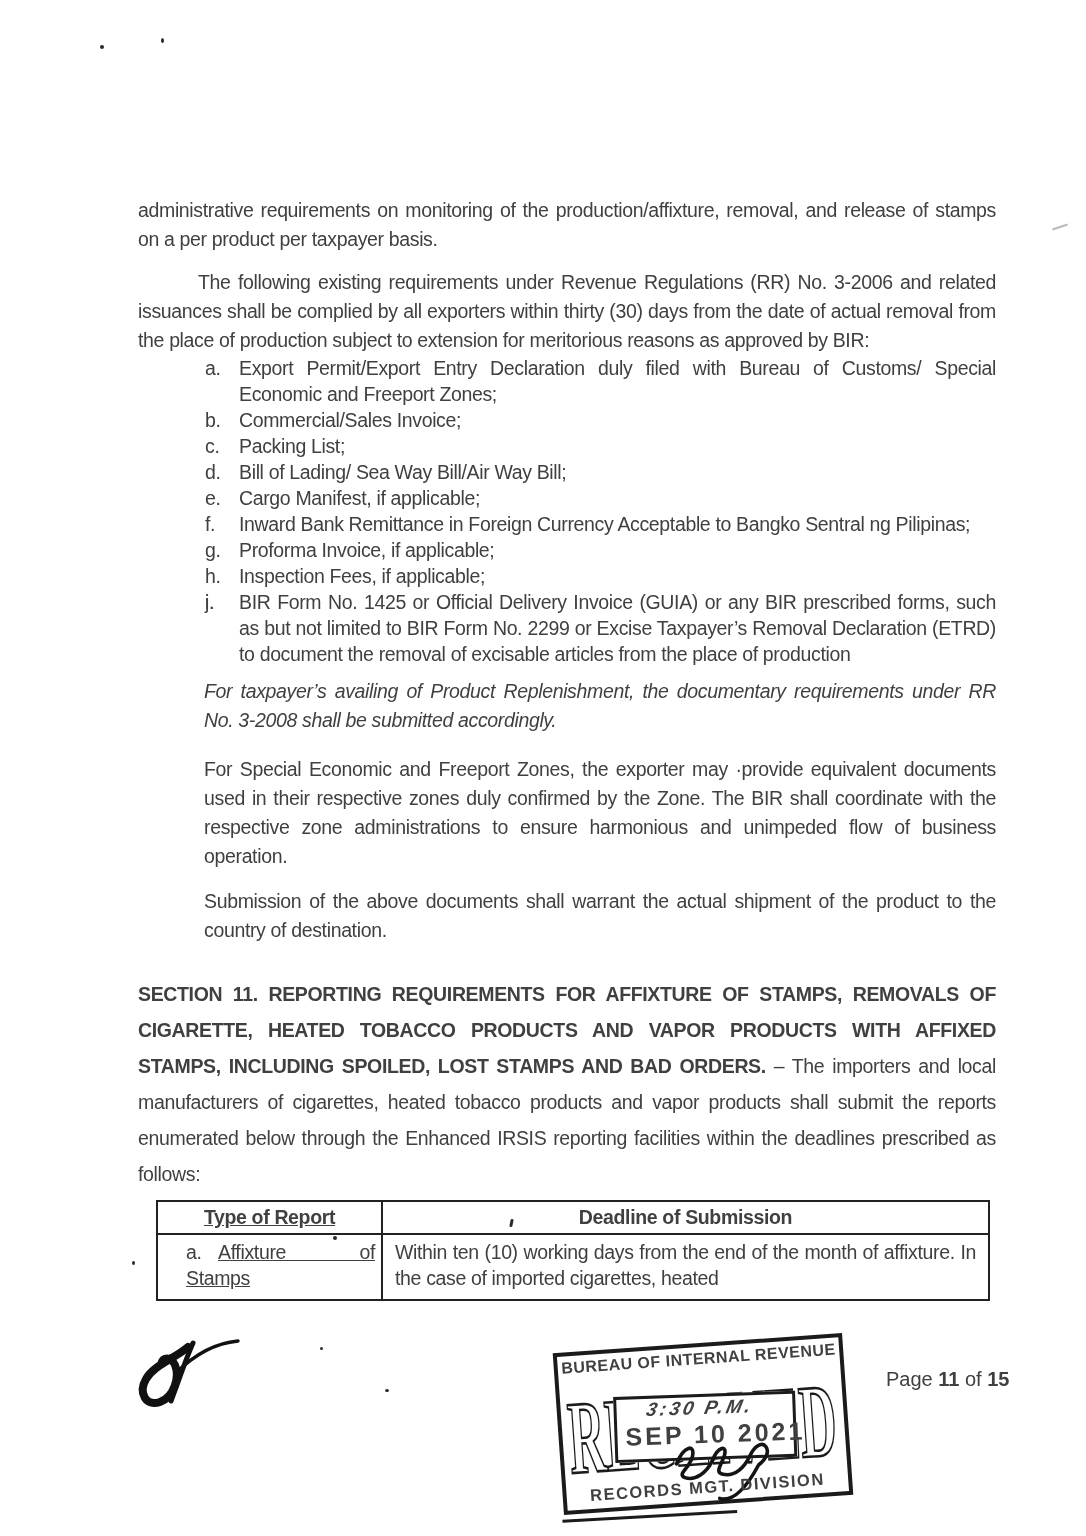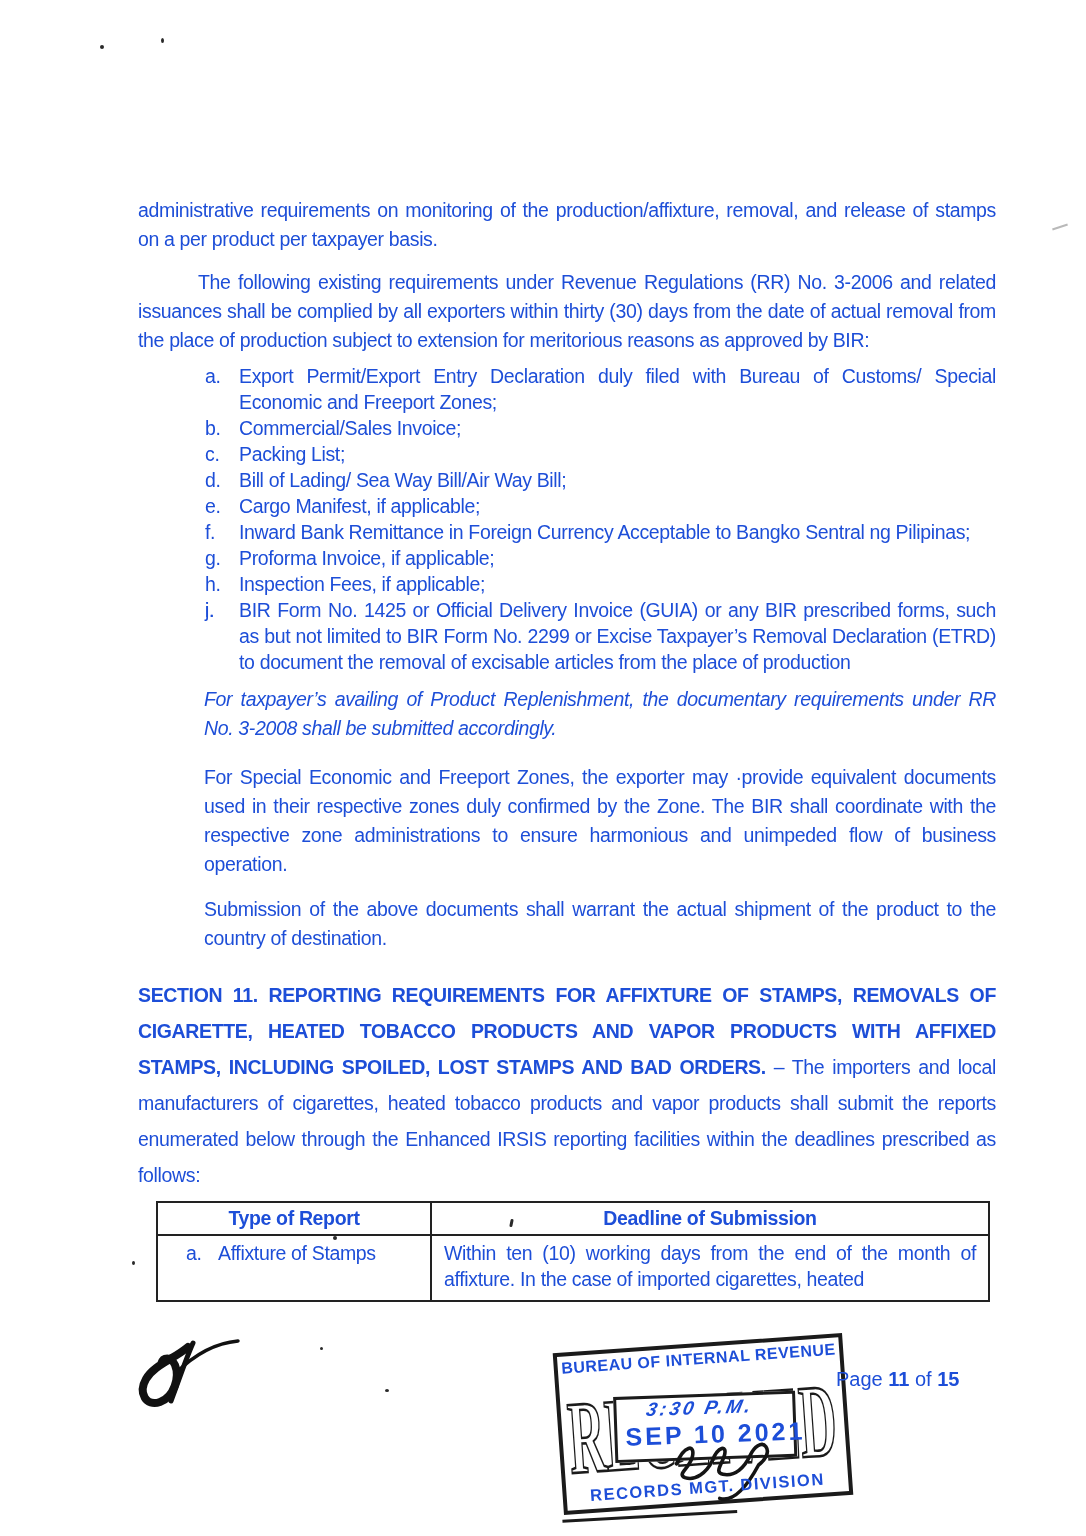--- a/index.html
+++ b/index.html
@@ -3,63 +3,63 @@
 <meta charset="utf-8">
 <style>
   * { margin: 0; padding: 0; box-sizing: border-box; }
   html, body { background: #e8e8e8; }
   .page {
     position: relative;
     width: 1086px; height: 1536px;
     background: #ffffff;
     overflow: hidden;
     font-family: "Liberation Sans", sans-serif;
-    color: #1d4ed8;
+    color: #404040;
   }
   .content {
     position: absolute;
     left: 138px; top: 196px;
     width: 858px;
     font-size: 19.5px;
     letter-spacing: -0.35px;
     line-height: 29px;
     text-align: justify;
   }
   .para { margin: 0 0 14px 0; }
   .p1 { margin-bottom: 14px; }
-  .p2 { text-indent: 60px; margin-bottom: 8px; }
+  .p2 { text-indent: 60px; margin-bottom: 0; }
   .req-list { margin: 0 0 10px 67px; width: 791px; line-height: 26px; }
   .req-item { position: relative; padding-left: 34px; text-align: justify; }
   .req-marker { position: absolute; left: 0; top: 0; }
   .block-indent { margin-left: 66px; width: 792px; }
   .p3 { margin-bottom: 20px; font-style: italic; }
   .p4 { margin-bottom: 16px; }
-  .p5 { margin-bottom: 24px; }
+  .p5 { margin-bottom: 31px; }
   .section-para { line-height: 36px; margin-bottom: 8px; }
   .b { font-weight: bold; }
   
   table.report-table {
     margin-left: 18px; width: 834px;
     border-collapse: collapse;
     table-layout: fixed;
     font-size: 19.5px; letter-spacing: -0.35px;
   }
   table.report-table th, table.report-table td {
     border: 2px solid #222222;
     vertical-align: top;
     line-height: 26px;
   }
   table.report-table th { text-align: center; font-weight: bold; padding: 2px 4px 3px; }
-  th.col-type, td.col-type { width: 274px; }
+  th.col-type, td.col-type { width: 225px; text-decoration: underline; }
   td.col-type { padding: 4px 6px 6px 28px; }
   td.col-deadline { padding: 4px 12px 8px 12px; text-align: justify; }
   .type-marker { display: inline-block; width: 32px; }
   
   .page-num {
-    position: absolute; left: 836px; top: 1368px;
+    position: absolute; left: 886px; top: 1368px;
     font-size: 20px; letter-spacing: 0;
     white-space: nowrap;
   }
   .sig-mark { position: absolute; left: 130px; top: 1333px; }
   .stamp {
     position: absolute; left: 558px; top: 1343px;
     width: 290px; height: 162px;
     border: 4px solid #1b1b1b;
     transform: rotate(-4deg);
     background: transparent;

